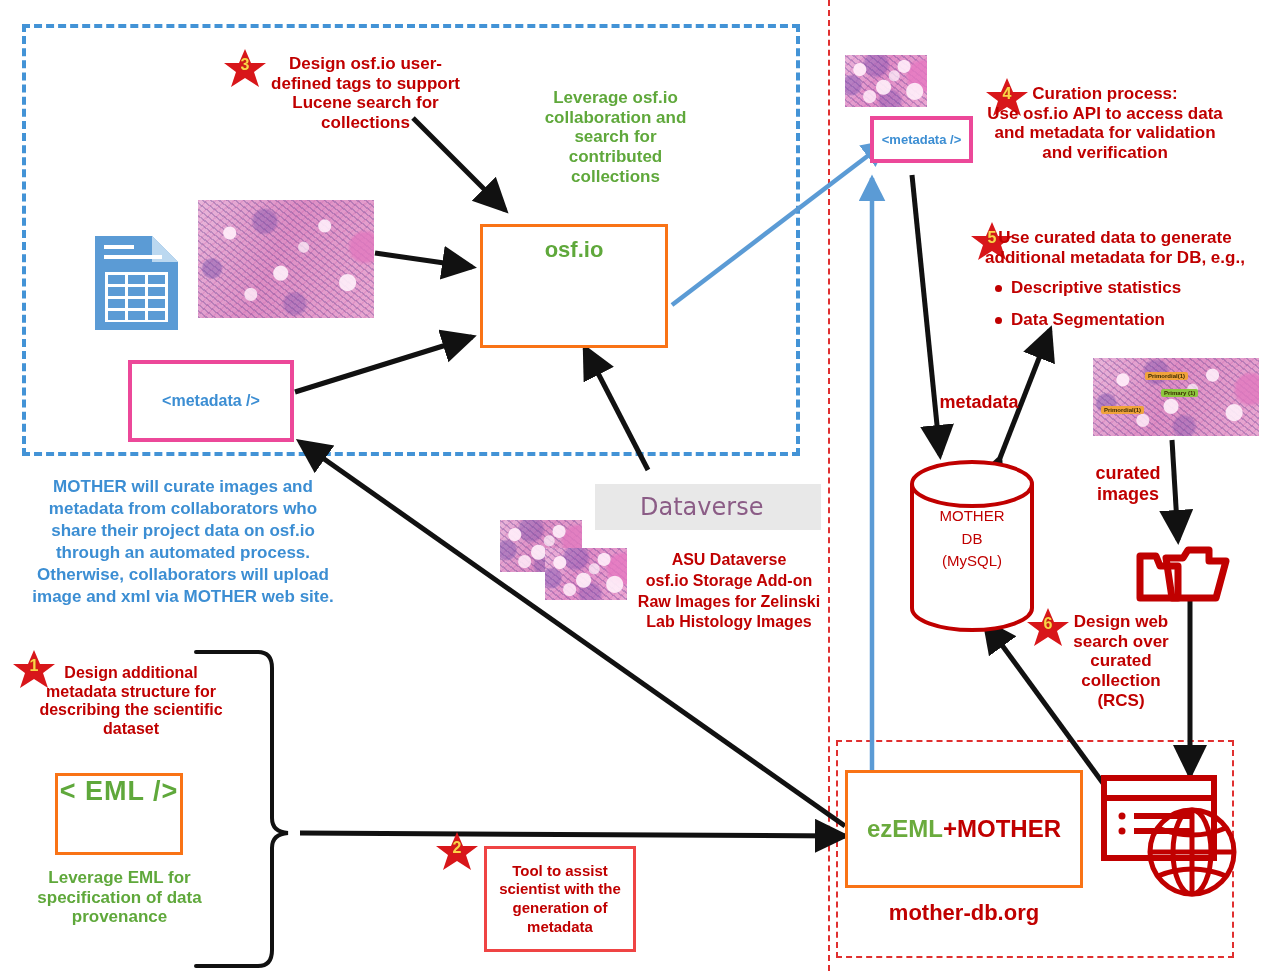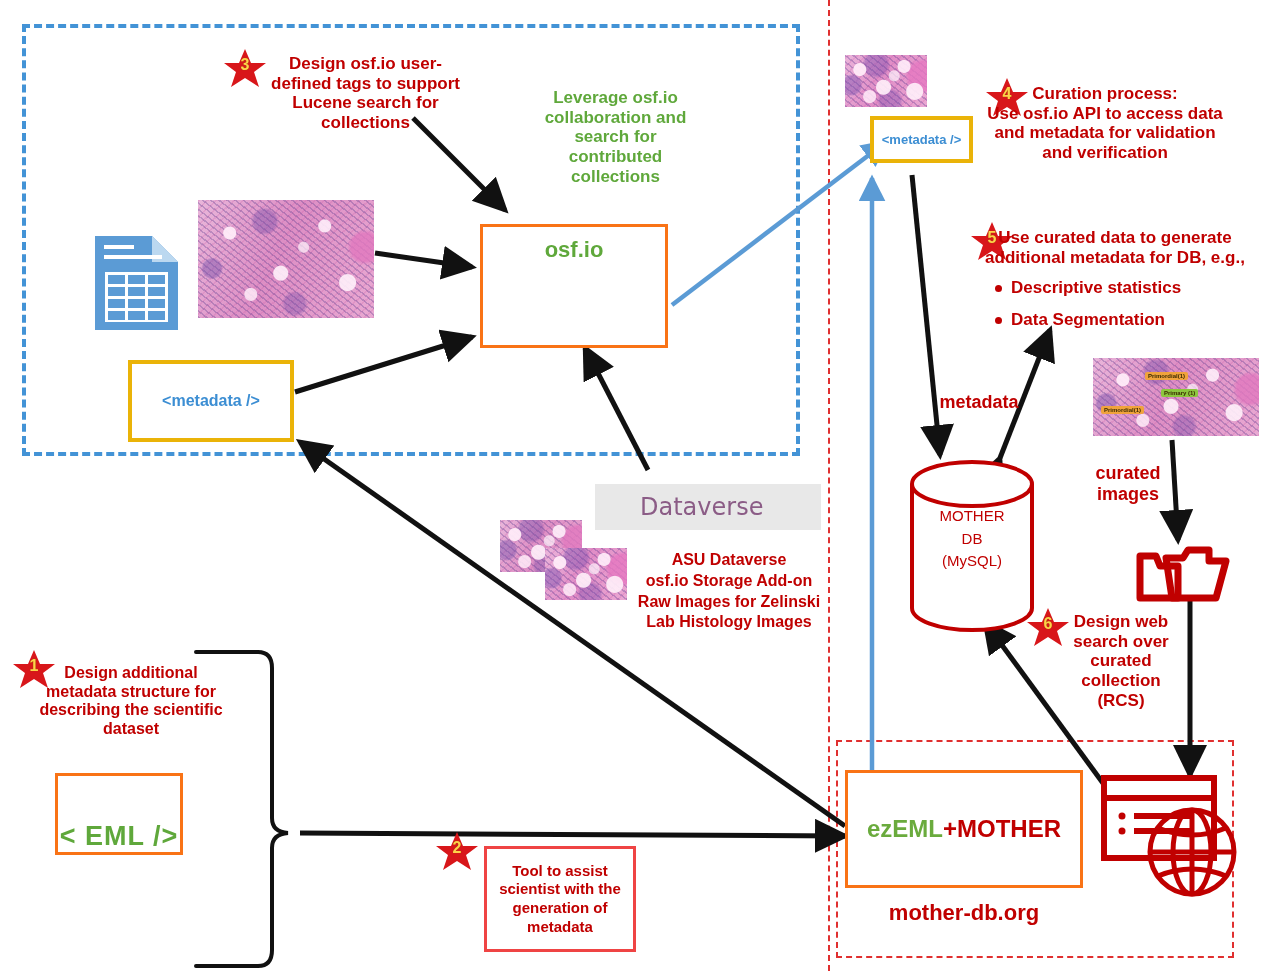--- a/index.html
+++ b/index.html
@@ -14,21 +14,21 @@
   .txt{position:absolute;text-align:center;line-height:1.16;font-weight:bold;}
   .red{color:#C00000;}
   .green{color:#5FA83B;}
   .blue{color:#3C8ED3;}
 
   .vm-title{font-size:25px;font-weight:bold;color:#C00000;letter-spacing:.2px;}
 
   
   .box{position:absolute;background:#fff;box-sizing:border-box;}
   .greenbox{border:3px solid #f97316;}
-  .bluebox{border:4px solid #eab308;}
+  .bluebox{border:4px solid #ec4899;}
   .redbox{border:3px solid #ef4444;}
 
   .osf-label{font-size:22px;color:#5FA83B;font-weight:bold;text-align:center;}
   .meta-label{font-size:16px;color:#3C8ED3;font-weight:bold;}
   .eml-label{font-size:27px;color:#5FA83B;font-weight:bold;letter-spacing:1px;}
   .ezeml{font-size:24px;font-weight:bold;}
   .ezeml .a{color:#6AAB3D;}
   .ezeml .b{color:#C00000;}
   .motherdb{font-size:22px;font-weight:bold;color:#C00000;}
 
@@ -199,21 +199,21 @@
   </div>
 
   <div class="box bluebox" style="left:128px;top:360px;width:166px;height:82px;display:flex;align-items:center;justify-content:center;">
     <span class="meta-label">&lt;metadata /&gt;</span>
   </div>
 
   <div class="box bluebox" style="left:870px;top:116px;width:103px;height:47px;display:flex;align-items:center;justify-content:center;">
     <span class="meta-label" style="font-size:13px;">&lt;metadata /&gt;</span>
   </div>
 
-  <div class="box greenbox" style="left:55px;top:773px;width:128px;height:82px;display:flex;align-items:flex-end;justify-content:center;">
+  <div class="box greenbox" style="left:55px;top:773px;width:128px;height:82px;display:flex;align-items:flex-start;justify-content:center;">
     <span class="eml-label">&lt; EML /&gt;</span>
   </div>
 
   <div class="box greenbox" style="left:845px;top:770px;width:238px;height:118px;display:flex;align-items:center;justify-content:center;">
     <span class="ezeml">
       <span class="a">ezEML</span><span class="b">+MOTHER</span>
     </span>
   </div>
 
   <div class="box redbox" style="left:484px;top:846px;width:152px;height:106px;display:flex;align-items:center;justify-content:center;">
@@ -293,31 +293,40 @@
     <div style="display:flex;align-items:center;gap:9px;margin-bottom:12px;">
       <span style="width:7px;height:7px;background:#C00000;border-radius:50%;display:inline-block;"></span>
       <span>Descriptive statistics</span>
     </div>
     <div style="display:flex;align-items:center;gap:9px;">
       <span style="width:7px;height:7px;background:#C00000;border-radius:50%;display:inline-block;"></span>
       <span>Data Segmentation</span>
     </div>
   </div>
 
+  <div class="txt blue" style="left:12px;top:476px;width:342px;font-size:17px;white-space:pre-line;line-height:1.3;">MOTHER will curate images and
+metadata from collaborators who
+share their project data on osf.io
+through an automated process.
+Otherwise, collaborators will upload
+image and xml via MOTHER web site.</div>
 
   <div class="txt red" style="left:620px;top:550px;width:218px;font-size:16px;white-space:pre-line;line-height:1.3;">ASU Dataverse
 osf.io Storage Add-on
 Raw Images for Zelinski
 Lab Histology Images</div>
 
   <div class="txt red" style="left:22px;top:664px;width:218px;font-size:16px;white-space:pre-line;">Design additional
 metadata structure for
 describing the scientific
 dataset</div>
 
+  <div class="txt green" style="left:22px;top:868px;width:195px;font-size:17px;white-space:pre-line;">Leverage EML for
+specification of data
+provenance</div>
 
   <div class="txt red" style="left:1062px;top:612px;width:118px;font-size:17px;white-space:pre-line;">Design web
 search over
 curated
 collection
 (RCS)</div>
 
   <div class="txt red" style="left:934px;top:392px;width:90px;font-size:18px;">metadata</div>
 
   <div class="txt red" style="left:1082px;top:463px;width:92px;font-size:18px;white-space:pre-line;">curated

